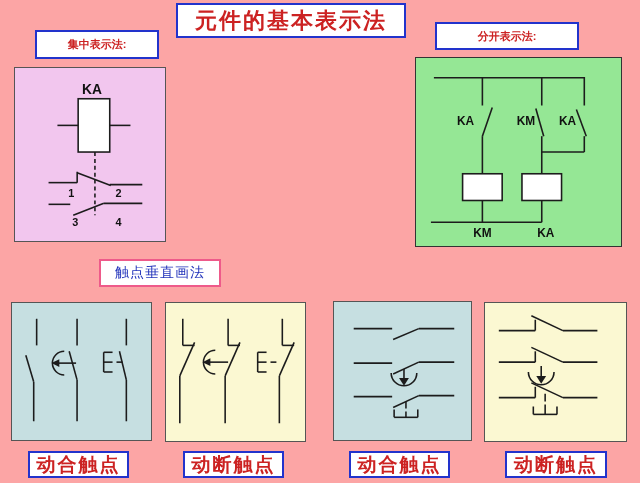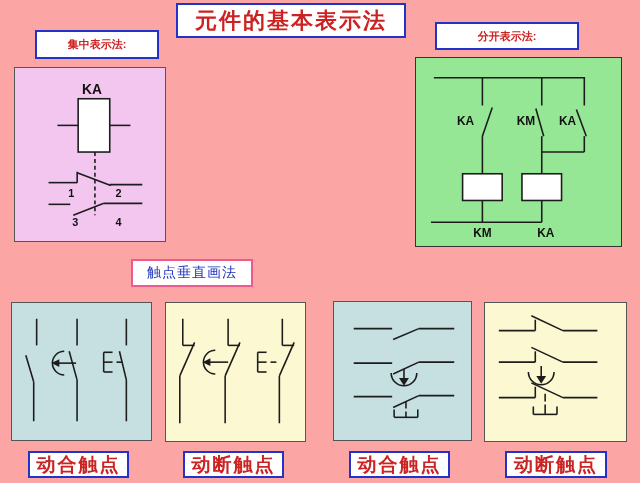--- a/index.html
+++ b/index.html
@@ -6,21 +6,21 @@
   #stage{position:relative;width:640px;height:483px;background:#fca5a5;overflow:hidden;
          font-family:"Liberation Sans","DejaVu Sans",sans-serif;}
   .lbl{position:absolute;display:flex;align-items:center;justify-content:center;
        background:#ffffff;box-sizing:border-box;white-space:nowrap;}
   .blue-border{border:2px solid #2233cc;}
   .pink-border{border:2px solid #ee5a8a;}
   .red-text{color:#cc2222;font-weight:bold;}
   .blue-text{color:#2233bb;}
   .title{font-size:22px;letter-spacing:2px;}
   .sub{font-size:11px;}
-  .draw{font-size:14px;letter-spacing:1px;margin-left:32px;}
+  .draw{font-size:14px;letter-spacing:1px;}
   .bot{font-size:19px;letter-spacing:2px;}
   .panel{position:absolute;box-sizing:border-box;}
   .panel svg{display:block;width:100%;height:100%;}
   svg line, svg path, svg polyline{stroke:#1c1c1c;stroke-width:1.6;fill:none;}
   svg rect{fill:#ffffff;stroke:#1c1c1c;stroke-width:1.6;}
   svg polygon{fill:#1c1c1c;stroke:none;}
   svg text{fill:#111111;font-family:"Liberation Sans","DejaVu Sans",sans-serif;}
 </style>
 </head>
 <body>

